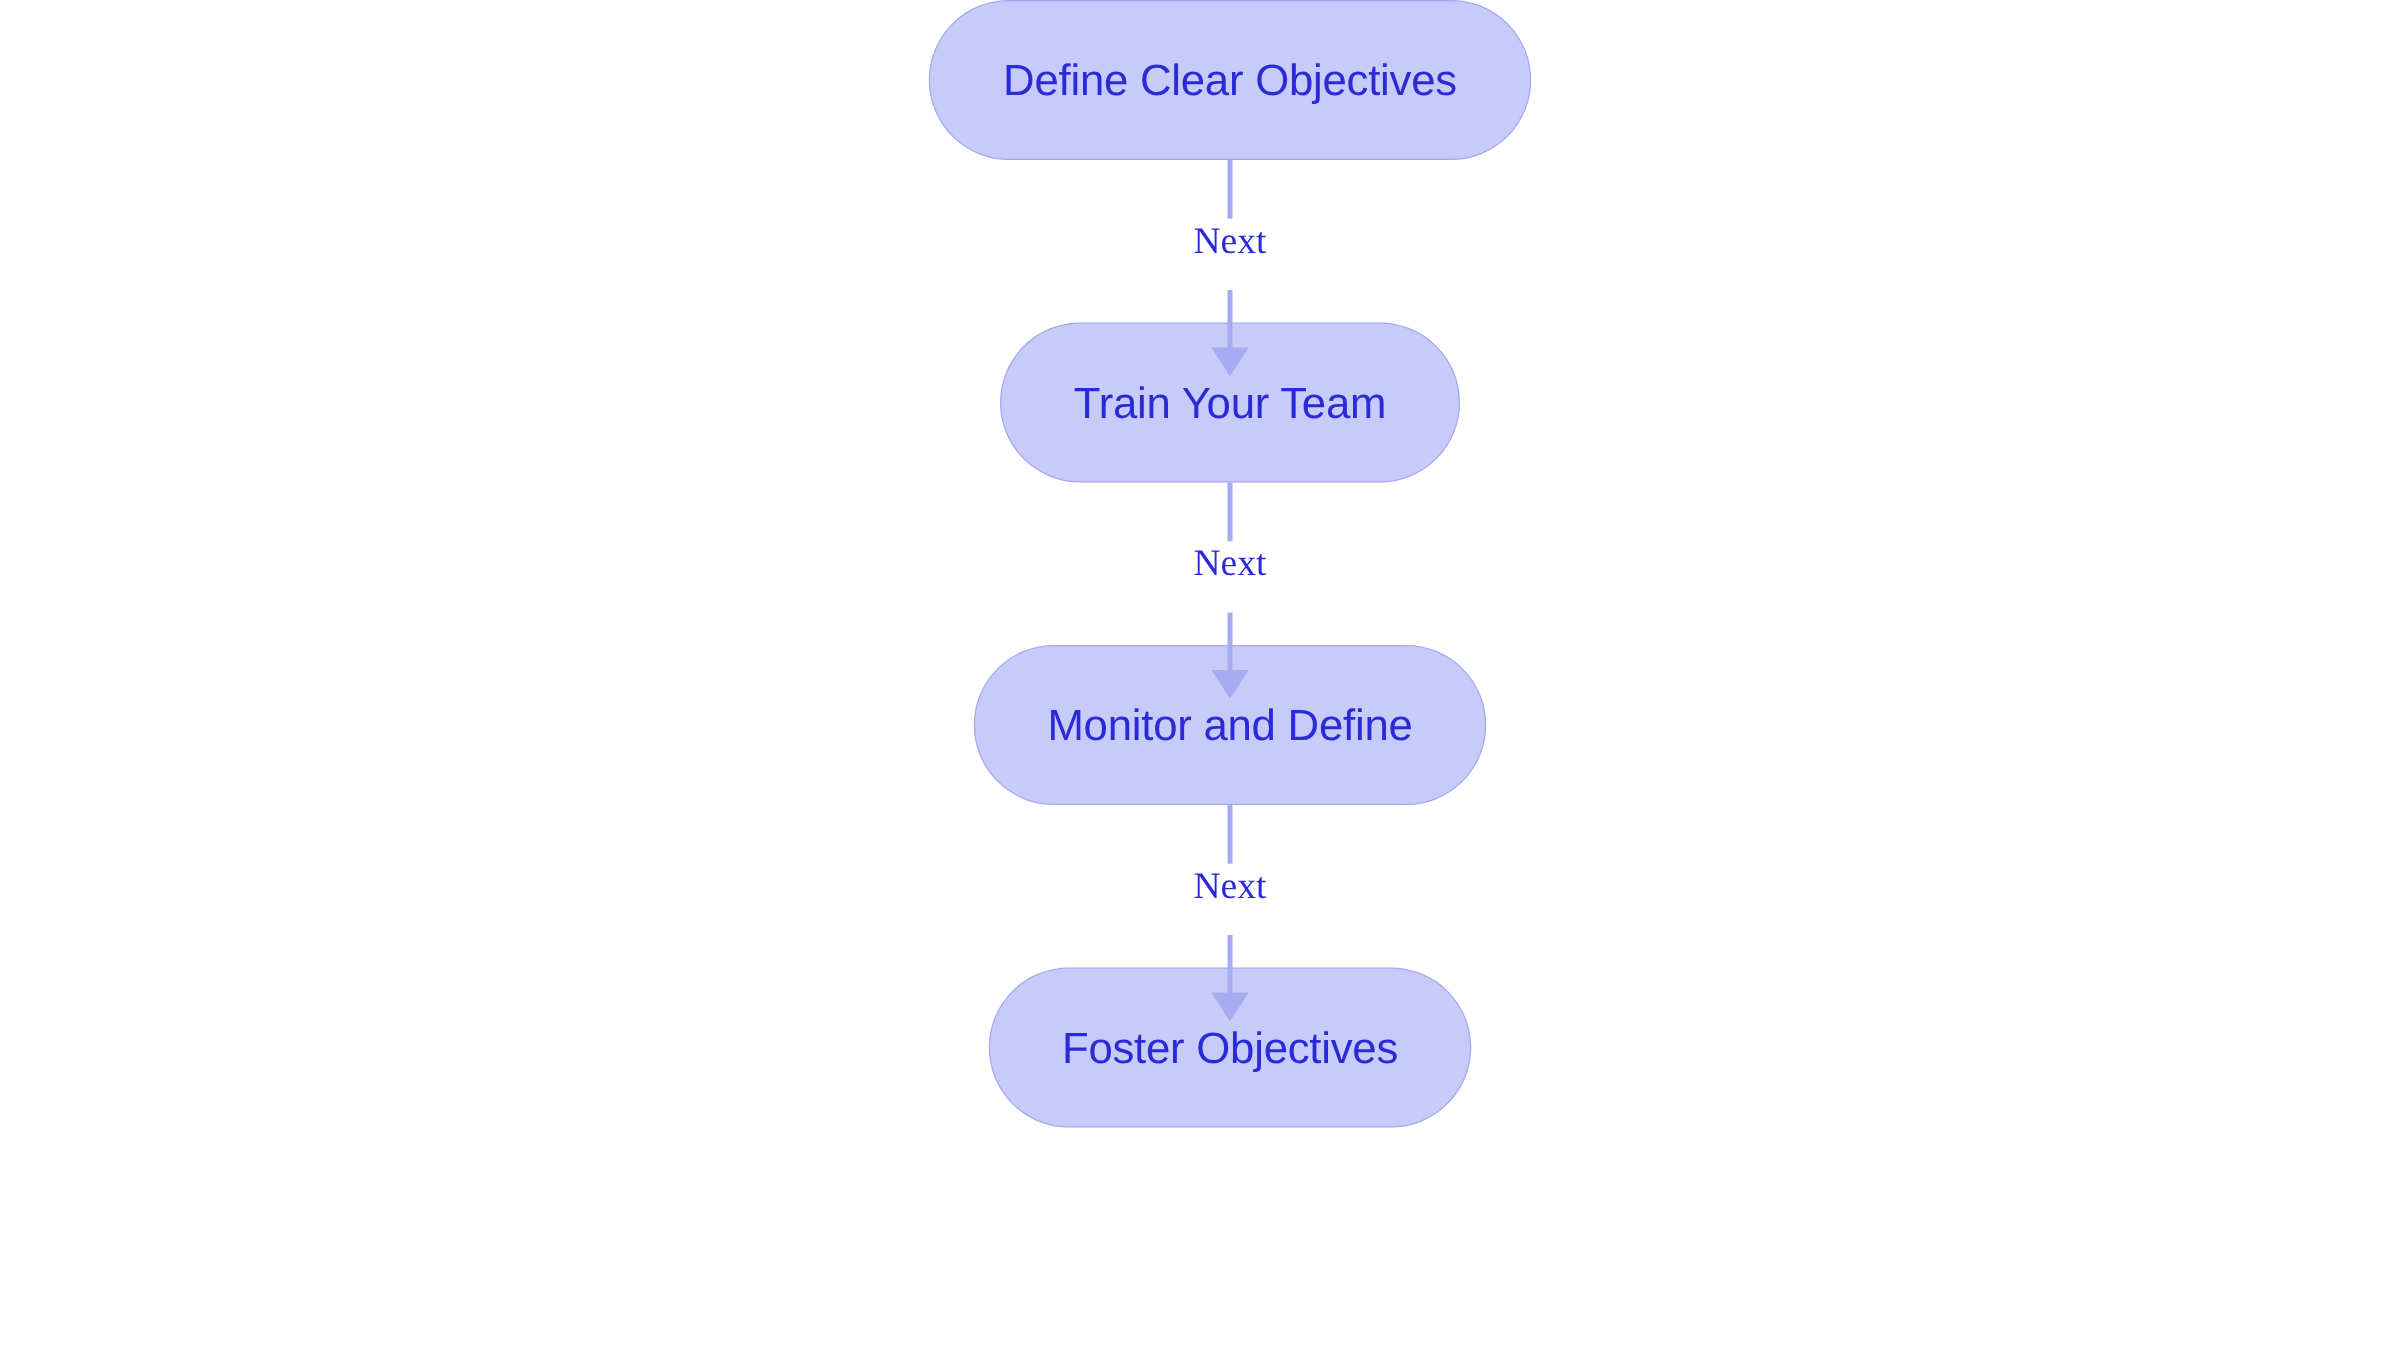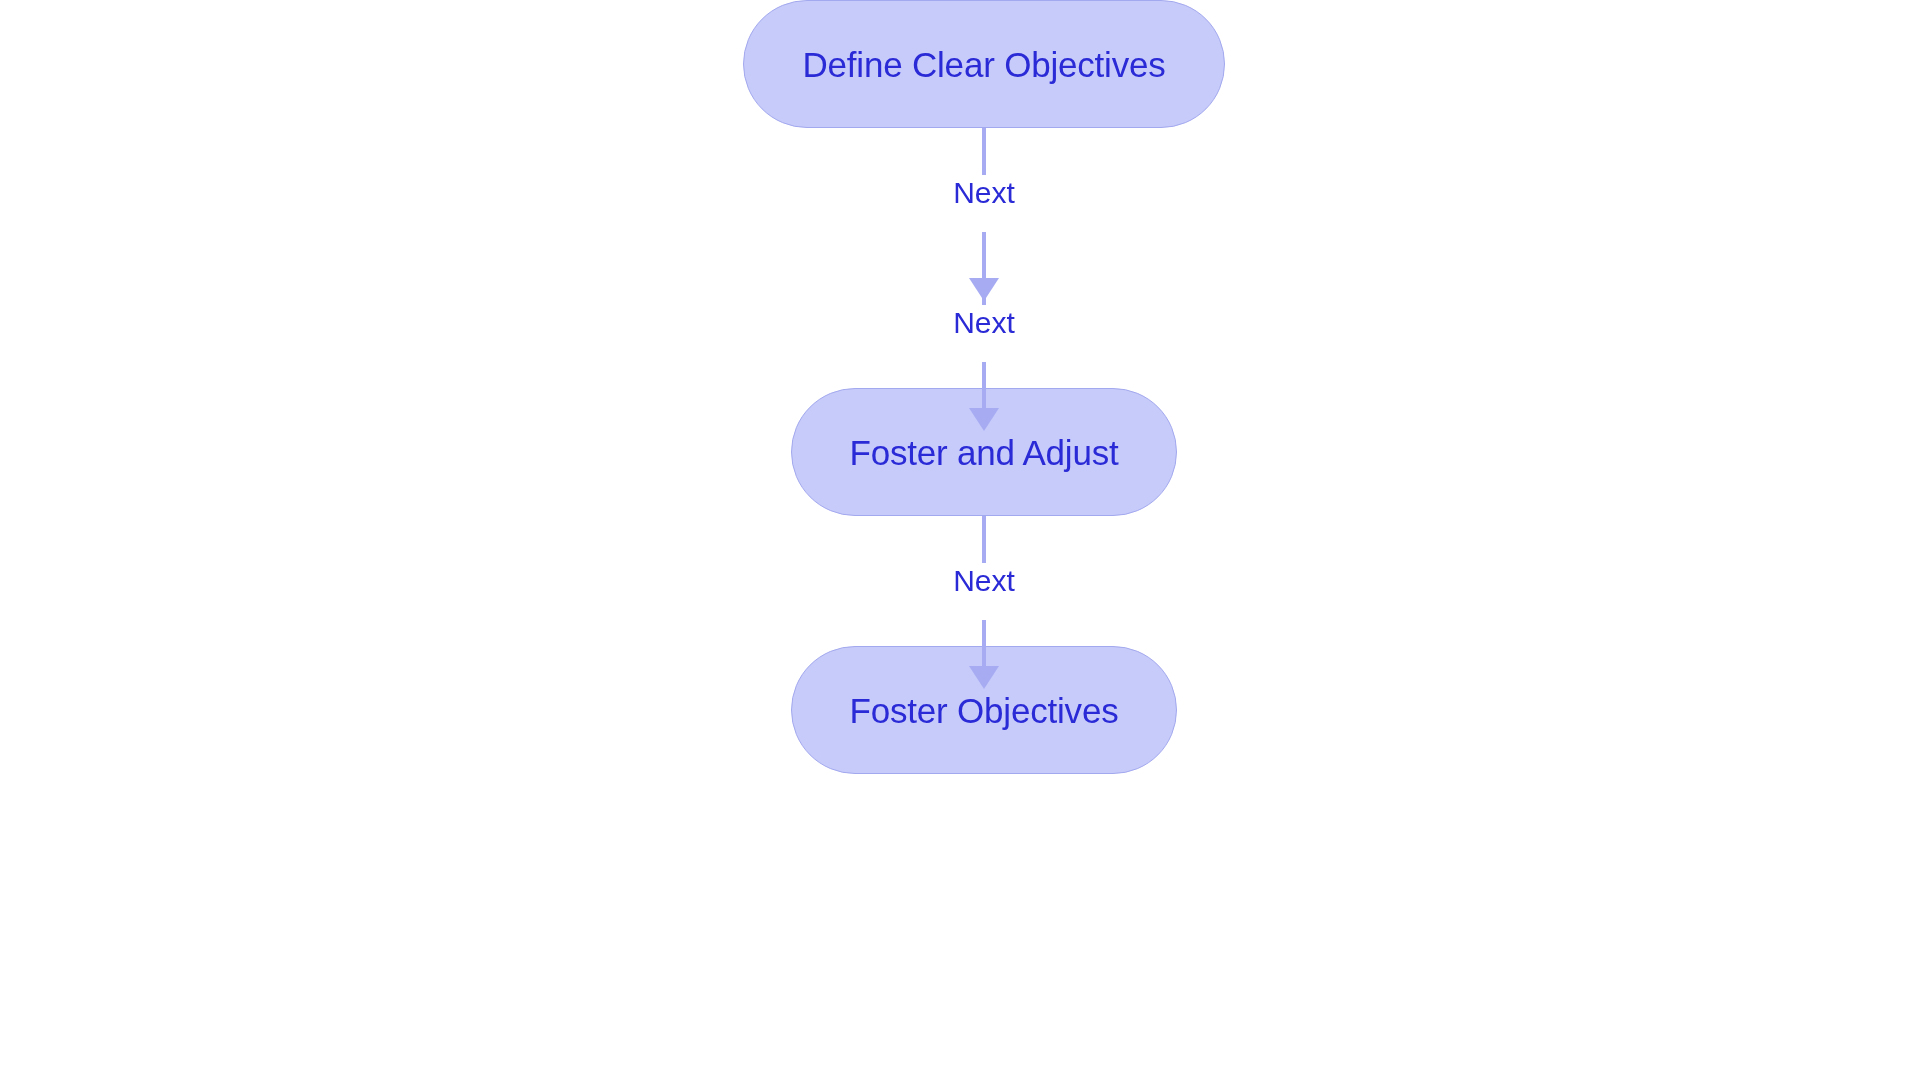--- a/index.html
+++ b/index.html
@@ -58,20 +58,21 @@
 
   
   .connector {
     position: relative;
     width: 260px;
     height: 130px;
     flex: none;
     display: flex;
     align-items: center;
     justify-content: center;
+    font-family: Liberation Serif, serif;
   }
   .connector-line-top {
     position: absolute;
     top: 0;
     left: 50%;
     transform: translateX(-50%);
     width: 4px;
     height: 68px;
     background: #a7acf2;
   }
@@ -116,30 +117,33 @@
       <span class="node-label">Define Clear Objectives</span>
     </div>
 
     <div class="connector">
       <span class="connector-line-top"></span>
       <span class="connector-label">Next</span>
       <span class="connector-line-bottom"></span>
       <span class="connector-arrowhead"></span>
     </div>
 
+    <div class="node">
+      <span class="node-label">Train Your Team</span>
+    </div>
 
     <div class="connector">
       <span class="connector-line-top"></span>
       <span class="connector-label">Next</span>
       <span class="connector-line-bottom"></span>
       <span class="connector-arrowhead"></span>
     </div>
 
     <div class="node">
-      <span class="node-label">Foster and Adjust</span>
+      <span class="node-label">Monitor and Define</span>
     </div>
 
     <div class="connector">
       <span class="connector-line-top"></span>
       <span class="connector-label">Next</span>
       <span class="connector-line-bottom"></span>
       <span class="connector-arrowhead"></span>
     </div>
 
     <div class="node">

